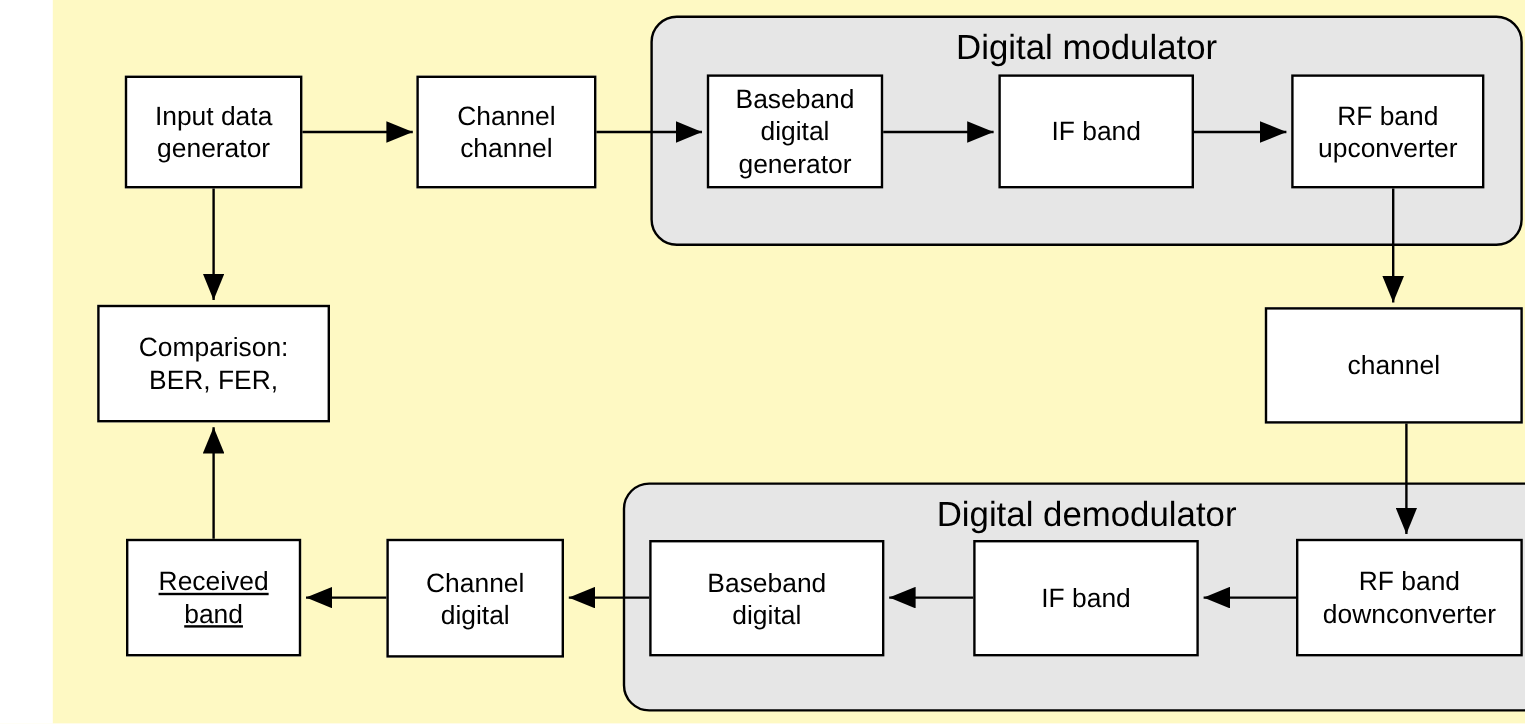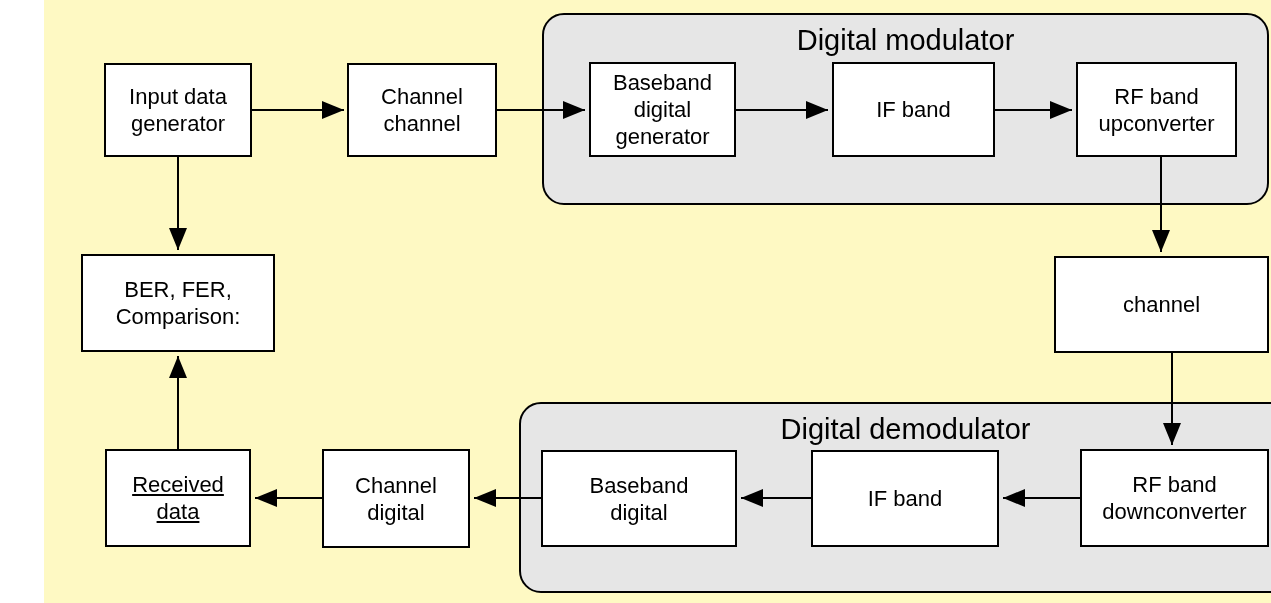--- a/index.html
+++ b/index.html
@@ -114,27 +114,27 @@
     </div>
     <div class="node" style="left: 278px; top: 449px; width: 148px; height: 99px;">
       <div class="node-label">
         <div>Channel</div>
         <div>digital</div>
       </div>
     </div>
     <div class="node" style="left: 61px; top: 449px; width: 146px; height: 98px; text-decoration: underline;">
       <div class="node-label">
         <div>Received</div>
-        <div>data</div>
+        <div>band</div>
       </div>
     </div>
     <div class="node" style="left: 37px; top: 254px; width: 194px; height: 98px;">
       <div class="node-label">
+        <div>Comparison:</div>
         <div>BER, FER,</div>
-        <div>Comparison:</div>
       </div>
     </div>
     <svg id="connector-layer" width="1271" height="603" viewBox="0 0 1271 603" xmlns="http://www.w3.org/2000/svg">
     <defs>
       <marker id="arrowhead" markerUnits="userSpaceOnUse" markerWidth="22" markerHeight="18" viewBox="0 0 11 9" refX="11" refY="4.5" orient="auto">
         <path d="M0,0 L11,4.5 L0,9 Z" fill="#000000"></path>
       </marker>
     </defs>
   <line x1="208" y1="110" x2="300" y2="110" marker-end="url(#arrowhead)"></line>
       <line x1="453" y1="110" x2="541" y2="110" marker-end="url(#arrowhead)"></line>

